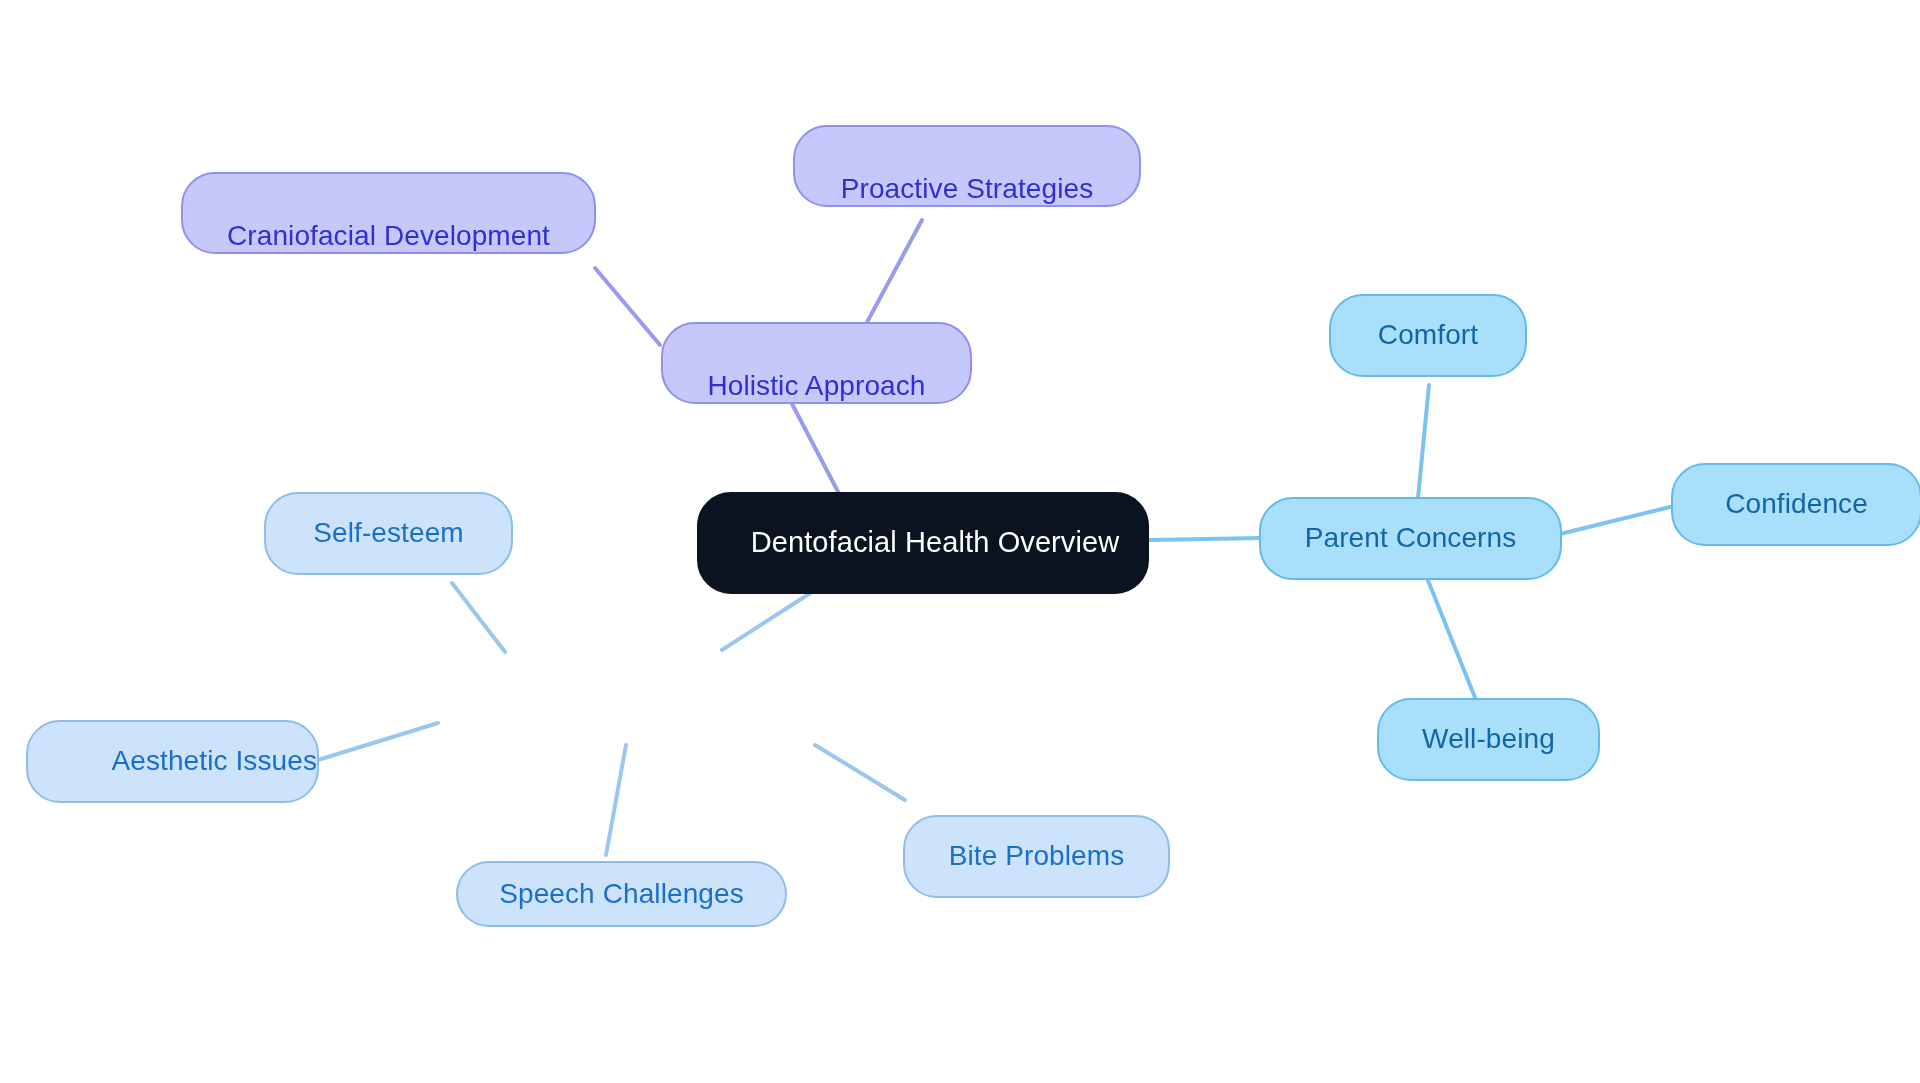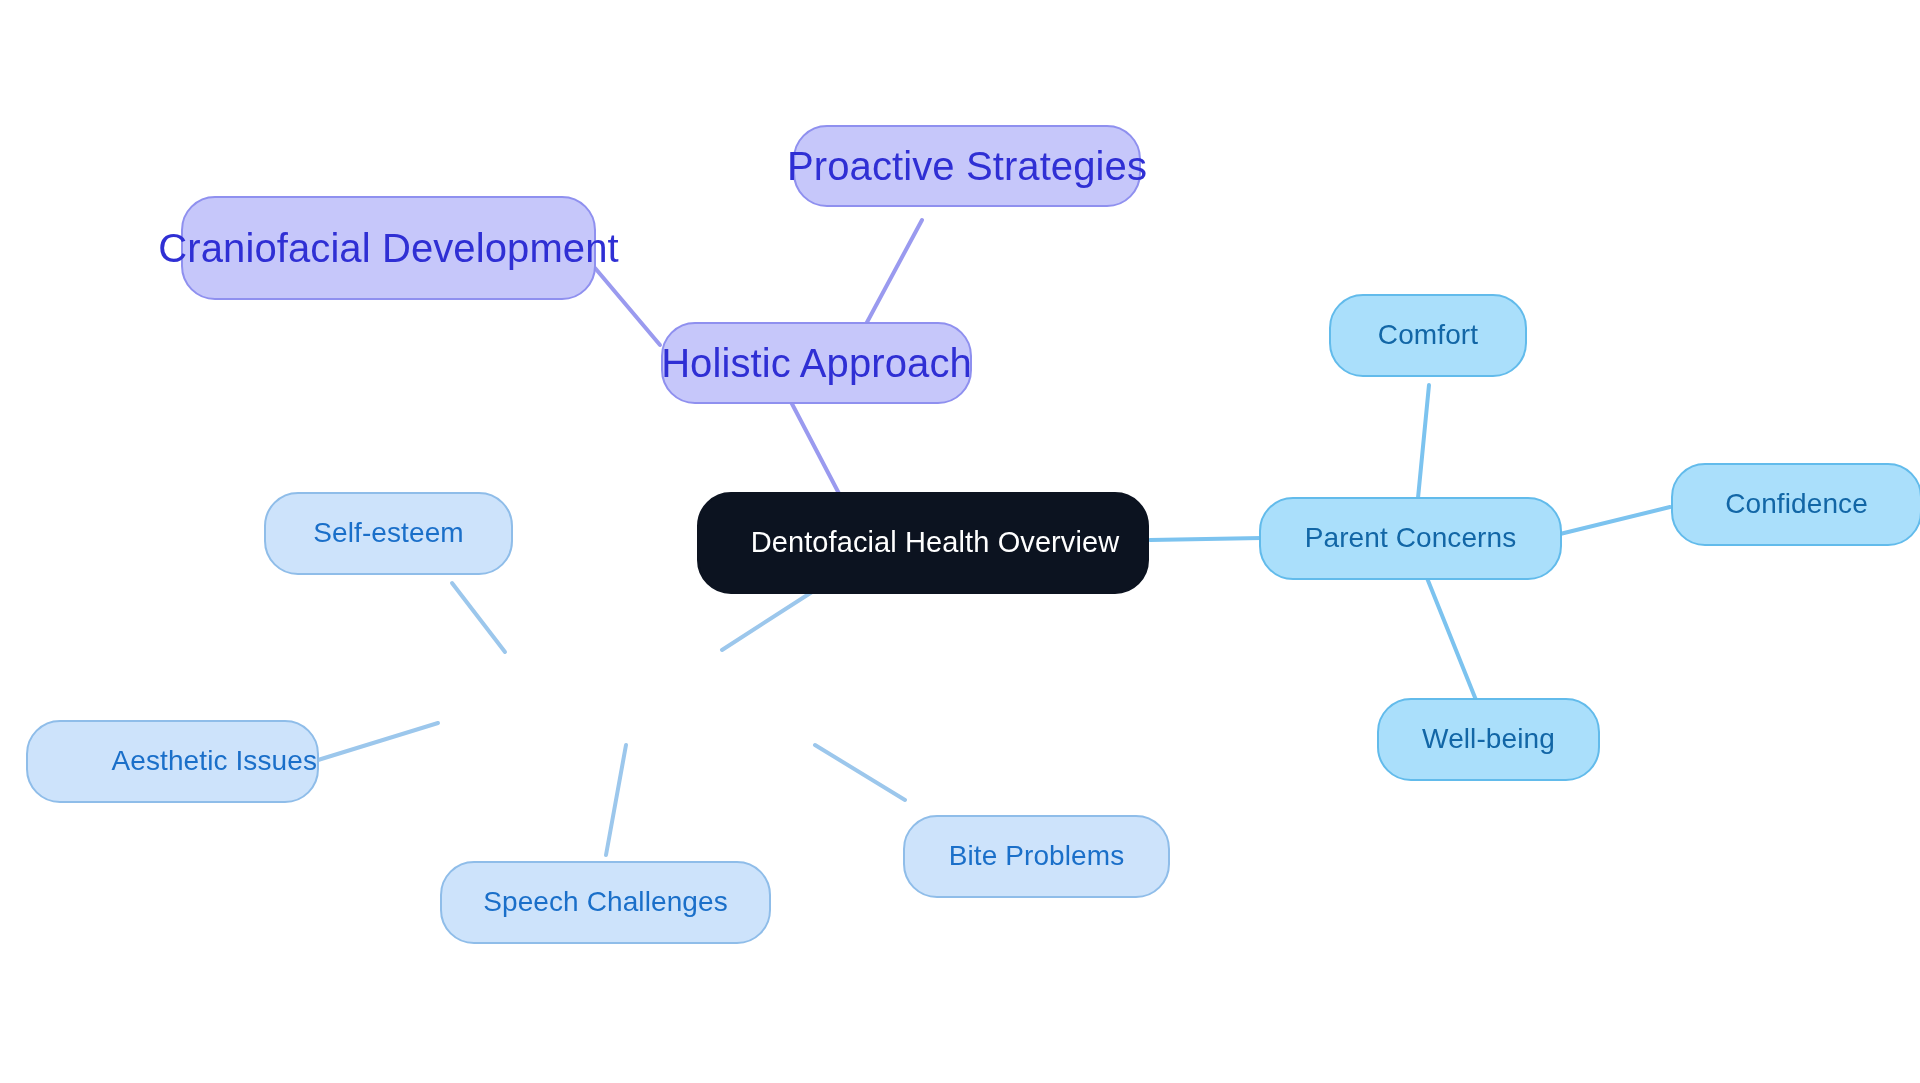--- a/index.html
+++ b/index.html
@@ -51,21 +51,22 @@
     color: #ffffff;
     border-radius: 34px;
     font-size: 29px;
   }
   
   .node-purple {
     background: #c6c7fa;
     border-color: #8f90ef;
     color: #2f2fd4;
     border-radius: 34px;
-    font-size: 40px;
+    font-size: 28px;
+    align-items: flex-end;
   }
   
   .node-blue {
     background: #aadffb;
     border-color: #62bbeb;
     color: #1266a6;
     border-radius: 34px;
     font-size: 28px;
   }
   
@@ -101,21 +102,21 @@
   </svg>
 
   <div class="node node-root" style="left:697px; top:492px; width:452px; height:102px;padding-left:24px;">
     <span class="node-label">Dentofacial Health Overview</span>
   </div>
 
   <div class="node node-purple" style="left:661px; top:322px; width:311px; height:82px;">
     <span class="node-label">Holistic Approach</span>
   </div>
 
-  <div class="node node-purple" style="left:181px; top:196px; width:415px; height:104px;">
+  <div class="node node-purple" style="left:181px; top:172px; width:415px; height:82px;">
     <span class="node-label">Craniofacial Development</span>
   </div>
 
   <div class="node node-purple" style="left:793px; top:125px; width:348px; height:82px;">
     <span class="node-label">Proactive Strategies</span>
   </div>
 
   <div class="node node-blue" style="left:1259px; top:497px; width:303px; height:83px;">
     <span class="node-label">Parent Concerns</span>
   </div>
@@ -134,21 +135,21 @@
 
 
   <div class="node node-softblue" style="left:264px; top:492px; width:249px; height:83px;">
     <span class="node-label">Self-esteem</span>
   </div>
 
   <div class="node node-softblue" style="left:26px; top:720px; width:293px; height:83px;justify-content:flex-end;">
     <span class="node-label">Aesthetic Issues</span>
   </div>
 
-  <div class="node node-softblue" style="left:440px; top:861px; width:331px; height:83px;text-align:right;">
+  <div class="node node-softblue" style="left:456px; top:861px; width:331px; height:66px;text-align:right;">
     <span class="node-label">Speech Challenges</span>
   </div>
 
   <div class="node node-softblue" style="left:903px; top:779px; width:267px; height:83px;margin-top:36px;">
     <span class="node-label">Bite Problems</span>
   </div>
 
 </div>
 
 </body></html>

